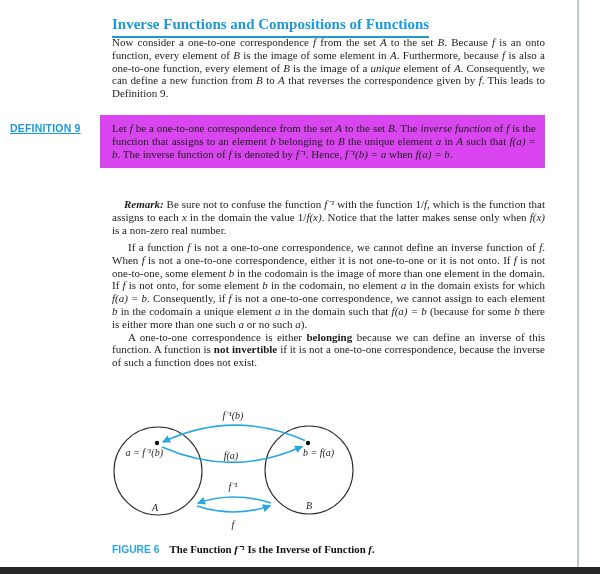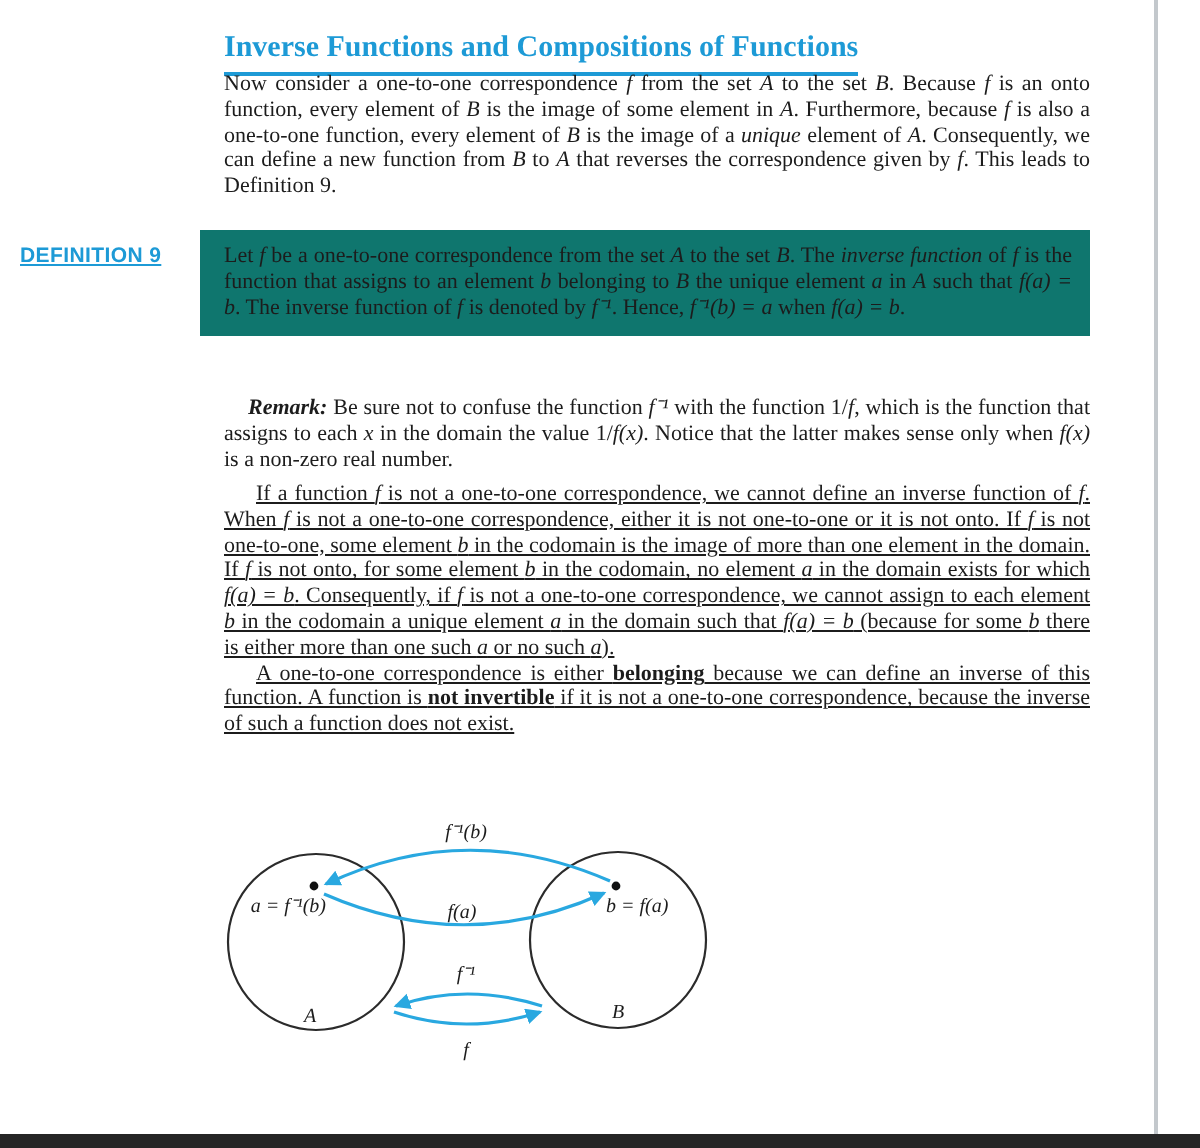--- a/index.html
+++ b/index.html
@@ -11,29 +11,29 @@
 
   .title{position:absolute;left:112px;top:6px;white-space:nowrap;
          font-size:15px;font-weight:bold;color:#1d9ad6;
          padding-bottom:3px;border-bottom:2.5px solid #1d9ad6;}
 
   .para{font-size:11px;line-height:12.8px;text-align:justify;margin:0;}
 
   .p-intro{position:absolute;left:112px;top:36px;width:433px;}
 
   .def-box{position:absolute;left:100px;top:115px;width:445px;box-sizing:border-box;
-           background:#0f766e;padding:7px 9px 8px 12px;}
+           background:#d946ef;padding:7px 9px 8px 12px;}
   .def-label{position:absolute;left:10px;top:122px;width:78px;text-align:left;
              font-family:"Liberation Sans",sans-serif;font-size:10.5px;font-weight:bold;
              color:#1d9ad6;letter-spacing:0.2px;text-decoration:underline;}
 
   .p-remark{position:absolute;left:112px;top:198px;width:433px;}
 
   .discussion{position:absolute;left:112px;top:241px;width:433px;}
-  .indent{text-indent:16px;text-decoration:underline;}
+  .indent{text-indent:16px;}
 
   .figure-wrap{position:absolute;left:105px;top:402px;width:290px;height:140px;}
   .fig-text{font-family:"Liberation Serif",serif;font-style:italic;font-size:10px;fill:#1c1c1c;}
 
   .caption{position:absolute;left:112px;top:541px;width:440px;
            font-size:10.8px;font-weight:bold;color:#111;}
   .caption .cap-label{font-family:"Liberation Sans",sans-serif;font-size:10.3px;
                       color:#29a8e0;margin-right:10px;}
 
   .edge-right{position:absolute;left:577px;top:0;width:2px;height:568px;background:#c3c8cc;}
@@ -84,16 +84,19 @@
       <text class="fig-text" x="126" y="57" text-anchor="middle">f(a)</text>
       <text class="fig-text" x="58" y="54" text-anchor="end">a = f⁻¹(b)</text>
       <text class="fig-text" x="198" y="54" text-anchor="start">b = f(a)</text>
       <text class="fig-text" x="50" y="109" text-anchor="middle">A</text>
       <text class="fig-text" x="204" y="107" text-anchor="middle">B</text>
       <text class="fig-text" x="128" y="88" text-anchor="middle">f⁻¹</text>
       <text class="fig-text" x="128" y="126" text-anchor="middle">f</text>
     </svg>
   </div>
 
+  <div class="caption">
+    <span class="cap-label">FIGURE 6</span><span><span>The Function </span><span class="i">f⁻¹</span><span> Is the Inverse of Function </span><span class="i">f</span><span>.</span></span>
+  </div>
 
   <div class="edge-right"></div>
   <div class="bottom-bar"></div>
 </div>
 
 </body></html>

